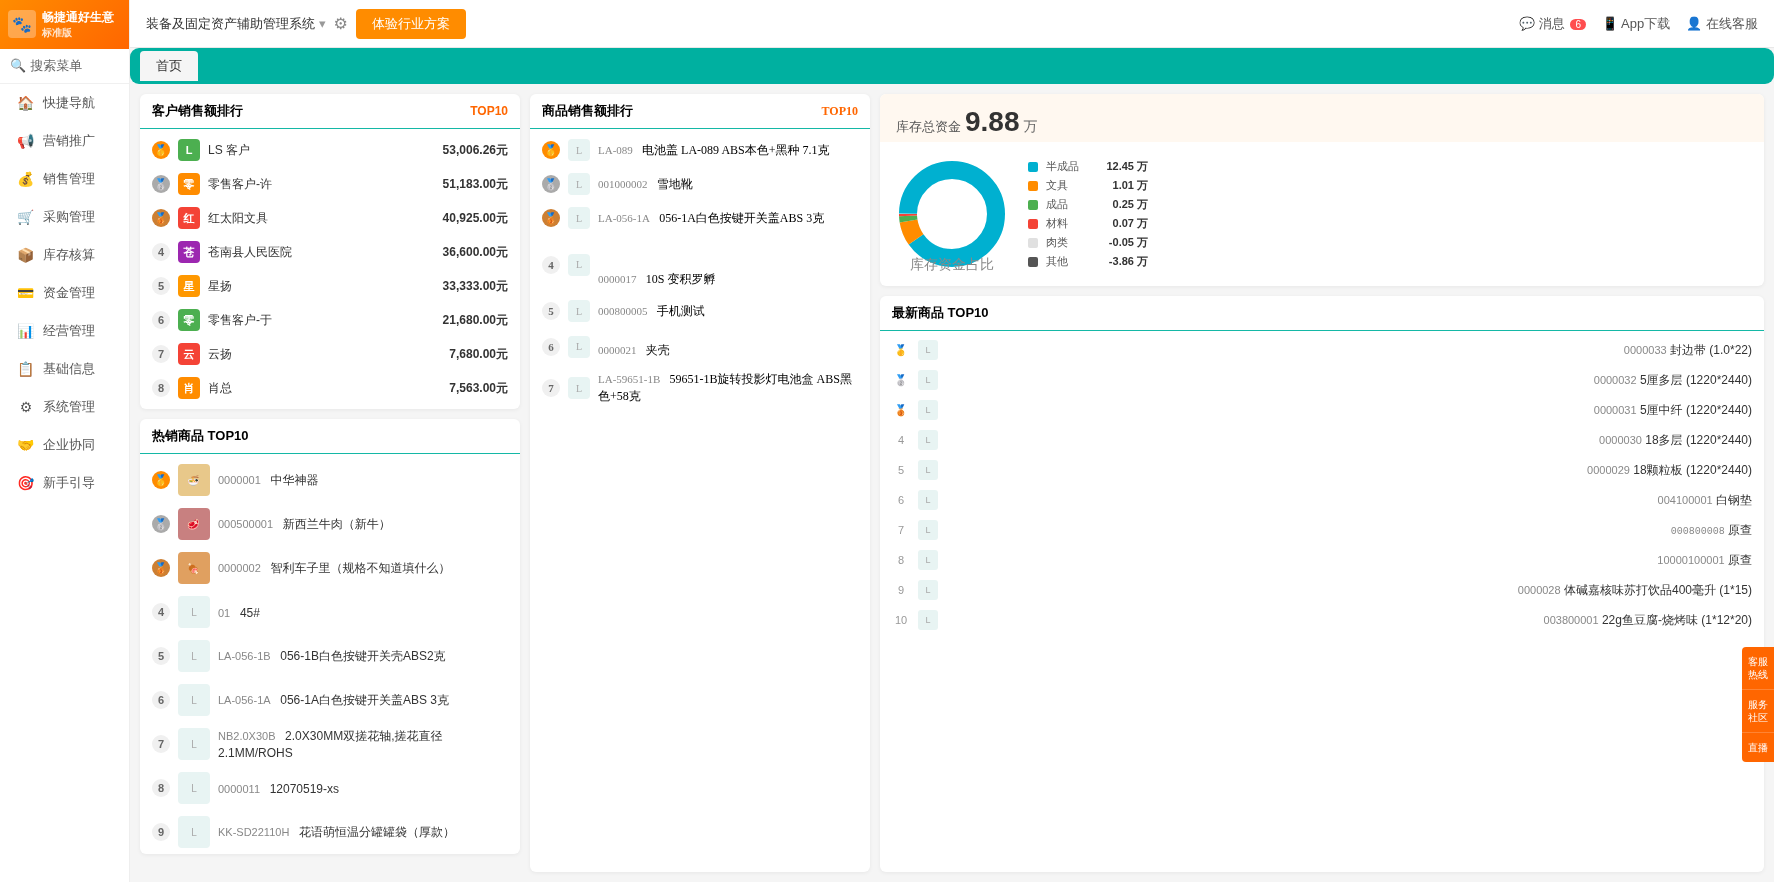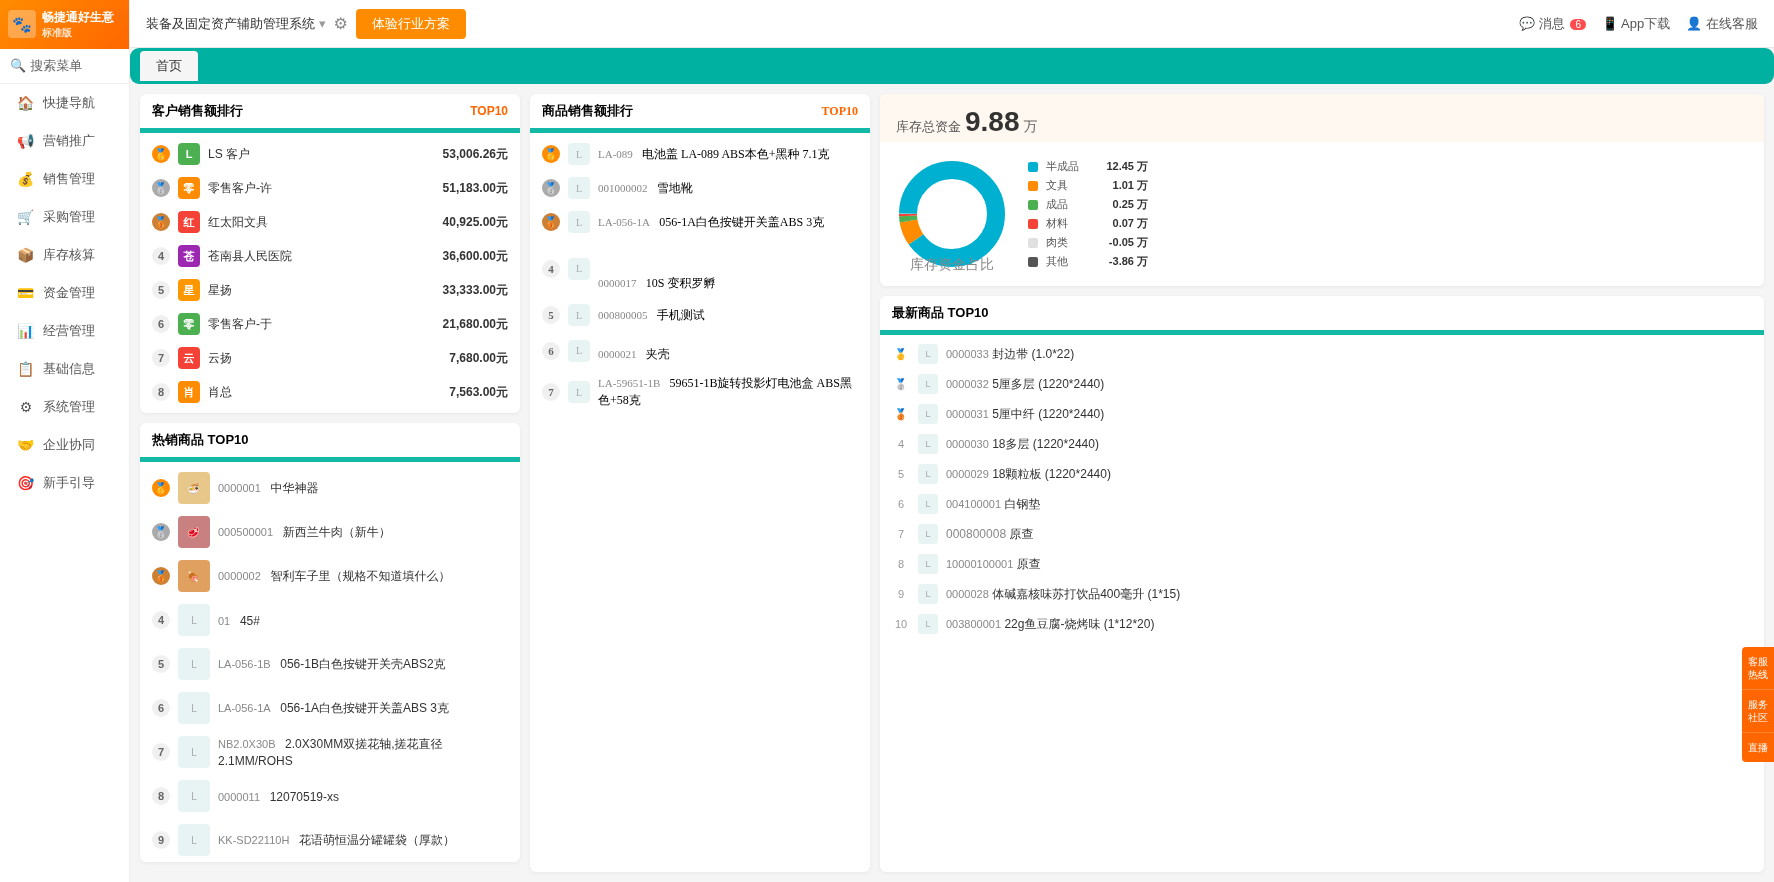--- a/index.html
+++ b/index.html
@@ -103,21 +103,21 @@
     .card {
       background: #fff;
       border-radius: 6px;
       overflow: hidden;
       box-shadow: 0 1px 4px rgba(0,0,0,0.06);
     }
     .card-header {
       padding: 8px 12px;
       font-size: 13px; font-weight: bold;
       display: flex; align-items: center; justify-content: space-between;
-      border-bottom: 5px solid #14b8a6;
+      border-bottom: 1px solid #14b8a6;
     }
     .card-header .highlight { color: #ff6600; font-size: 12px; }
 
     
     .rank-list { padding: 4px 0; }
     .rank-row {
       display: flex; align-items: center;
       padding: 6px 12px; gap: 8px;
     }
     .rank-num { width: 18px; height: 18px; border-radius: 50%; display: flex; align-items: center; justify-content: center; font-size: 11px; font-weight: bold; flex-shrink: 0; }
@@ -160,21 +160,21 @@
     .legend-val { color: #333; font-weight: bold; min-width: 50px; text-align: right; }
 
     
     .newest-list { padding: 4px 0; }
     .newest-row { display: flex; align-items: center; padding: 5px 12px; gap: 8px; }
     .newest-num { width: 18px; color: #999; font-size: 11px; text-align: center; flex-shrink: 0; }
     .newest-num.gold { color: #ff8c00; font-weight: bold; }
     .newest-num.silver { color: #aaa; font-weight: bold; }
     .newest-num.bronze { color: #cd7f32; font-weight: bold; }
     .newest-icon { width: 20px; height: 20px; background: #e8f4f3; border-radius: 3px; display: flex; align-items: center; justify-content: center; font-size: 9px; color: #aaa; flex-shrink: 0; }
-    .newest-text { color: #333; font-size: 12px; flex: 1; }
+    .newest-text { color: #333; font-size: 12px; flex: 1; text-align: right; }
 
     
     .float-btns {
       position: fixed;
       right: 0; bottom: 120px;
       display: flex; flex-direction: column;
       background: #ff6600;
       border-radius: 4px 0 0 4px;
       overflow: hidden;
       z-index: 100;
@@ -586,21 +586,21 @@
             <span class="newest-text"><span style="color:#888;font-size:11px;">0000029</span> <span>18颗粒板 (1220*2440)</span></span>
           </div>
           <div class="newest-row">
             <span class="newest-num">6</span>
             <div class="newest-icon">L</div>
             <span class="newest-text"><span style="color:#888;font-size:11px;">004100001</span> <span>白钢垫</span></span>
           </div>
           <div class="newest-row">
             <span class="newest-num">7</span>
             <div class="newest-icon">L</div>
-            <span class="newest-text"><span style="color:#888;font-size:12px;">000800008</span> <span>原查</span></span>
+            <span class="newest-text"><span style="color:#888;font-size:10px;font-family:Liberation Mono, monospace;">000800008</span> <span>原查</span></span>
           </div>
           <div class="newest-row">
             <span class="newest-num">8</span>
             <div class="newest-icon">L</div>
             <span class="newest-text"><span style="color:#888;font-size:11px;">10000100001</span> <span>原查</span></span>
           </div>
           <div class="newest-row">
             <span class="newest-num">9</span>
             <div class="newest-icon">L</div>
             <span class="newest-text"><span style="color:#888;font-size:11px;">0000028</span> <span>体碱嘉核味苏打饮品400毫升 (1*15)</span></span>

